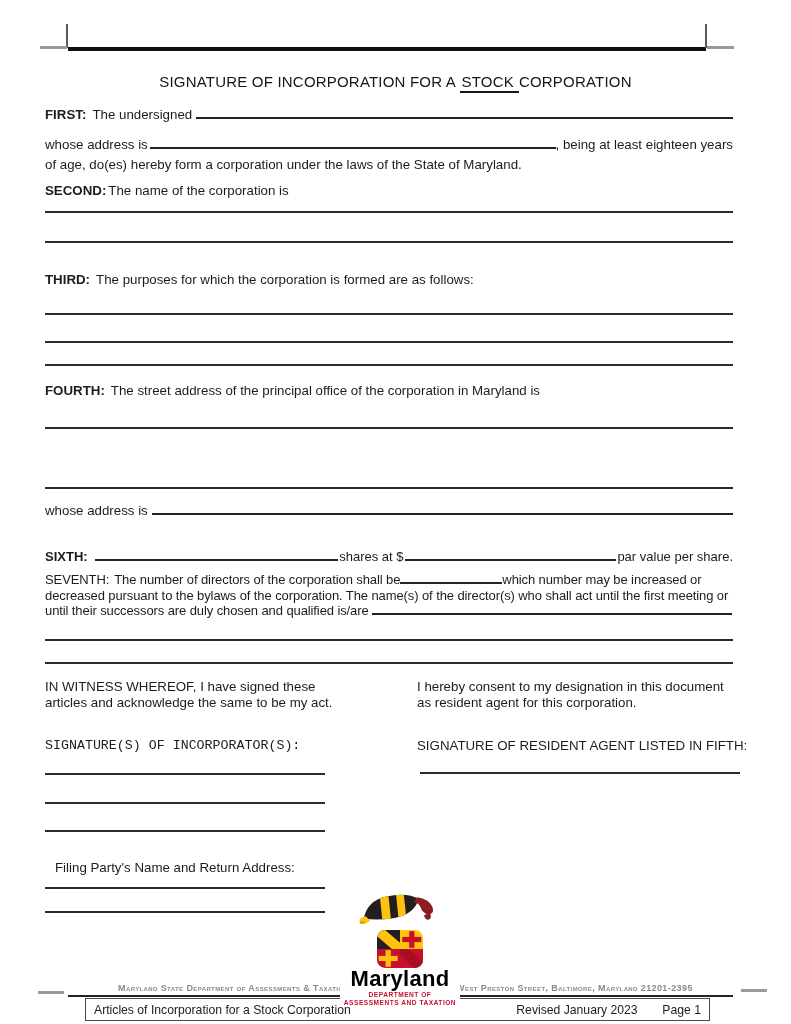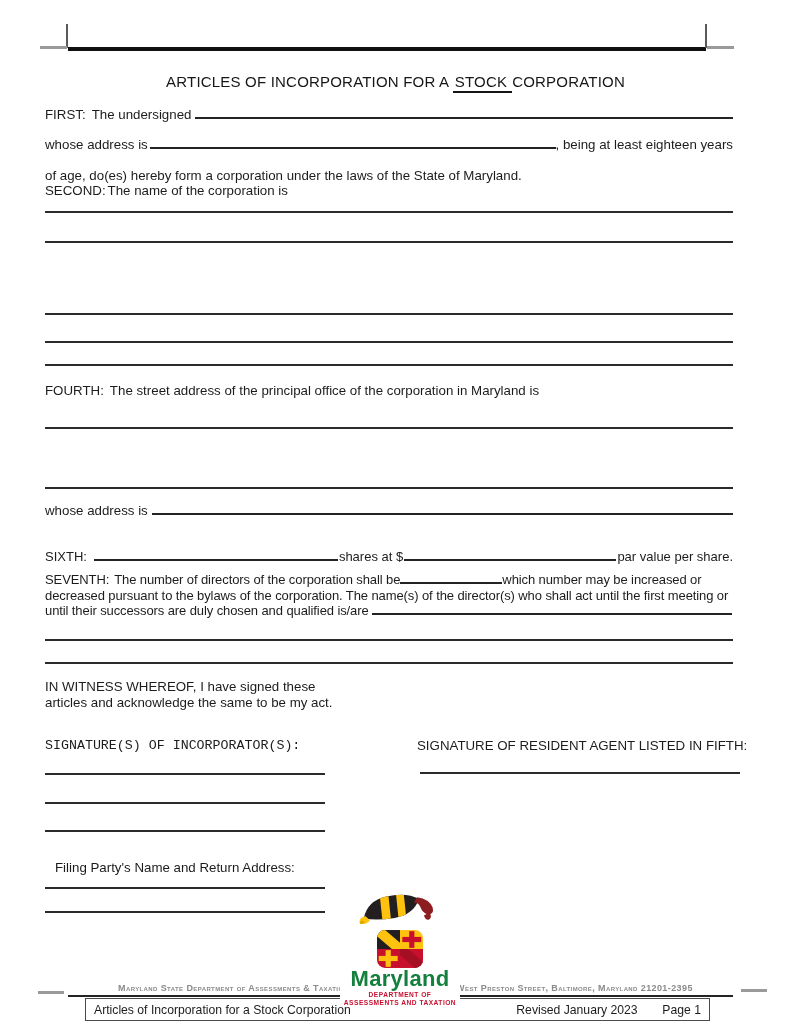--- a/index.html
+++ b/index.html
@@ -3,81 +3,85 @@
 <meta charset="utf-8">
 <style>
   * { margin:0; padding:0; box-sizing:border-box; }
   html,body { background:#ffffff; }
   body { font-family:"Liberation Sans", sans-serif; color:#1c1c1c; }
   .page { position:relative; width:791px; height:1024px; background:#fff; overflow:hidden;
           font-size:13.3px; }
   .abs { position:absolute; }
   .row { position:absolute; left:45px; width:688px; display:flex; align-items:baseline;
          white-space:nowrap; }
-  .row .lbl { margin-right:6px; }
+  .row .lbl { margin-right:6px;font-weight:bold; }
   .flexfill { flex:1; border-bottom:2px solid #232323; align-self:flex-end; margin:0 0 3px 4px; }
   .fillw { display:inline-block; border-bottom:2px solid #232323; height:3px; vertical-align:baseline; }
   .hline { position:absolute; left:45px; width:688px; border-top:2px solid #2b2b2b; }
   .title { position:absolute; top:73px; left:0; width:100%; text-align:center;
            font-size:15px; letter-spacing:.2px; color:#161616; }
   .title .u { border-bottom:2px solid #161616; padding:0 5px 1px 2px; }
   .para { position:absolute; left:45px; width:688px; line-height:15.6px; font-size:13px;
           letter-spacing:-0.1px; }
   .col { position:absolute; line-height:15.6px; }
   .smallcaps { position:absolute; font-variant:small-caps; font-size:9px; letter-spacing:.4px;
                color:#8a8a8a; font-weight:bold; white-space:nowrap; }
   .mark { position:absolute; background:#9a9a9a; }
   .vtick { position:absolute; background:#5a5a5a; width:2px; height:24px; }
   .bottombox { position:absolute; left:85px; top:998px; width:625px; height:23px;
                border:1.5px solid #4a4a4a; display:flex; align-items:center;
                justify-content:space-between; font-size:12.2px; padding:0 8px; background:transparent; }
   .logo-block { position:absolute; left:340px; top:892px; width:120px; text-align:center;
                 background:#fff; z-index:5; }
-  .wordmark { font-size:22px; font-weight:bold; letter-spacing:.3px; color:#15803d;
+  .wordmark { font-size:22px; font-weight:bold; letter-spacing:.3px; color:#000000;
               line-height:22px; margin-top:-2px; }
   .dept { font-size:6.6px; font-weight:bold; color:#c8102e; letter-spacing:.5px;
           line-height:7.5px; margin-top:1px; }
 </style>
 </head>
 <body>
 
 <div class="page">
 
   <div class="vtick" style="left:66px; top:24px;"></div>
   <div class="mark" style="left:40px; top:46px; width:27px; height:3px;"></div>
   <div class="abs" style="left:68px; top:47px; width:638px; height:4px; background:#101010;"></div>
   <div class="vtick" style="left:705px; top:24px;"></div>
   <div class="mark" style="left:707px; top:46px; width:27px; height:3px;"></div>
 
   <div class="title">
-    <span>ARTICLES OF INCORPORATION FOR A</span>
+    <span>SIGNATURE OF INCORPORATION FOR A</span>
     <span class="u">STOCK</span><span>CORPORATION</span>
   </div>
 
   <div class="row" style="top:107px;">
     <span class="lbl">FIRST:</span>
     <span>The undersigned</span>
     <span class="flexfill"></span>
   </div>
   <div class="row" style="top:137px;">
     <span>whose address is</span>
     <span class="flexfill" style="margin-left:2px;"></span>
     <span>, being at least eighteen years</span>
   </div>
-  <div class="row" style="top:168px;">
+  <div class="row" style="top:157px;">
     <span>of age, do(es) hereby form a corporation under the laws of the State of Maryland.</span>
   </div>
 
   <div class="row" style="top:183px;">
     <span class="lbl" style="margin-right:2px;">SECOND:</span>
     <span>The name of the corporation is</span>
   </div>
   <div class="hline" style="top:211px;"></div>
   <div class="hline" style="top:241px;"></div>
 
+  <div class="row" style="top:272px;">
+    <span class="lbl">THIRD:</span>
+    <span>The purposes for which the corporation is formed are as follows:</span>
+  </div>
   <div class="hline" style="top:313px;"></div>
   <div class="hline" style="top:341px;"></div>
   <div class="hline" style="top:364px;"></div>
 
   <div class="row" style="top:383px;">
     <span class="lbl">FOURTH:</span>
     <span>The street address of the principal office of the corporation in Maryland is</span>
   </div>
   <div class="hline" style="top:427px;"></div>
 
@@ -97,20 +101,23 @@
 
   <div class="para" style="top:572px;">
     <span style="margin-right:5px;margin-top:14px;">SEVENTH:</span><span>The number of directors of the corporation shall be</span><span class="fillw" style="width:102px;"></span><span>which number may be increased or decreased pursuant to the bylaws of the corporation. The name(s) of the director(s) who shall act until the first meeting or until their successors are duly chosen and qualified is/are</span>
     <span class="fillw" style="width:360px;"></span>
   </div>
   <div class="hline" style="top:639px;"></div>
   <div class="hline" style="top:662px;"></div>
 
   <div class="col" style="left:45px; top:679px; width:312px;">
     <span>IN WITNESS WHEREOF, I have signed these articles and acknowledge the same to be my act.</span>
+  </div>
+  <div class="col" style="left:417px; top:679px; width:322px;">
+    <span>I hereby consent to my designation in this document as resident agent for this corporation.</span>
   </div>
 
   <div class="col" style="left:45px; top:738px; white-space:nowrap;font-family:Liberation Mono, monospace;">
     <span>SIGNATURE(S) OF INCORPORATOR(S):</span>
   </div>
   <div class="col" style="left:417px; top:738px; white-space:nowrap;text-align:right;">
     <span>SIGNATURE OF RESIDENT AGENT LISTED IN FIFTH:</span>
   </div>
 
   <div class="hline" style="top:773px; left:45px; width:280px;"></div>

